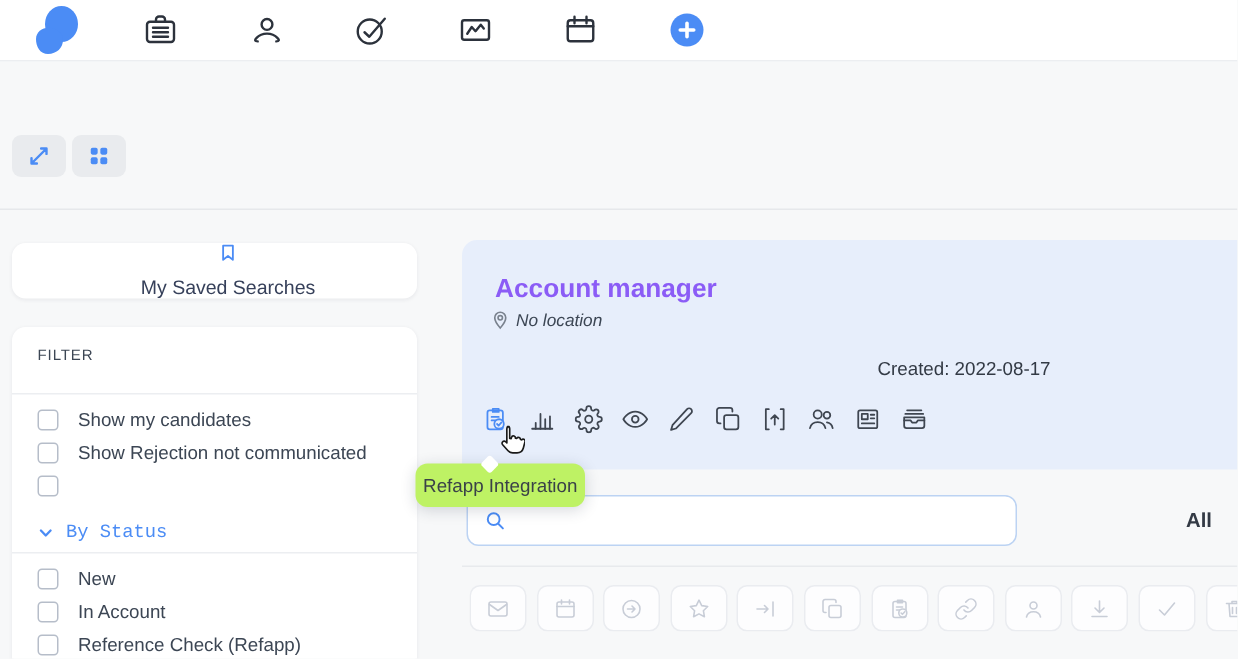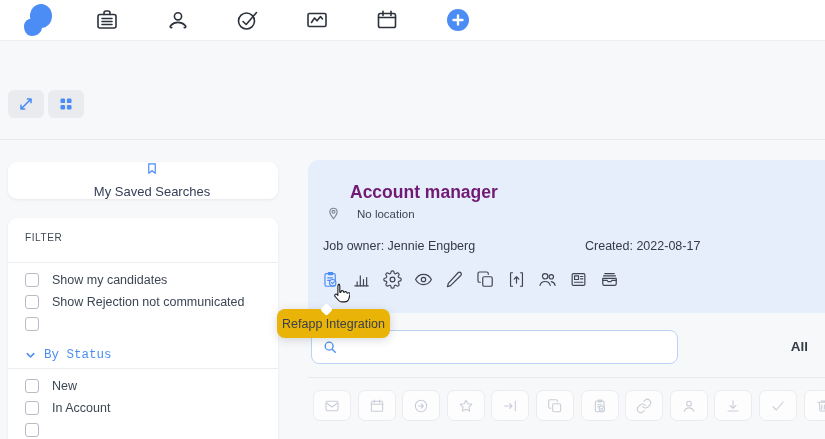--- a/index.html
+++ b/index.html
@@ -33,32 +33,32 @@
   .fdiv { position:absolute; left:0; width:270px; height:1px; background:#eceef1; }
   .frow { position:absolute; left:17px; display:flex; align-items:center; gap:13px; cursor:pointer; }
   .cbox { width:14px; height:14px; border:1px solid #b6bdc9; border-radius:3px; background:#fff; flex:0 0 auto; }
   .frow label { font-size:12.5px; color:#3c4654; cursor:pointer; }
   .bystatus { position:absolute; left:17px; display:flex; align-items:center; gap:8px; cursor:pointer;font-family:Liberation Mono, monospace; }
   .bystatus svg { width:11px; height:11px; fill:none; stroke:#4b8cf5; stroke-width:1.7; stroke-linecap:round; stroke-linejoin:round; }
   .bystatus span { font-size:12.5px; color:#4b8cf5; font-weight:500; }
 
   
   .jobcard { position:absolute; left:308px; top:160px; width:517px; height:153px; background:#e7eefb; border-radius:10px 0 0 0; }
-  .job-title { position:absolute; left:22px; top:22px; font-size:17.5px; font-weight:700; color:#701a75;margin-left:20px; }
-  .loc-row { position:absolute; left:20px; top:47px; display:flex; align-items:center; gap:18px; }
+  .job-title { position:absolute; left:22px; top:22px; font-size:17.5px; font-weight:700; color:#8b5cf6; }
+  .loc-row { position:absolute; left:20px; top:47px; display:flex; align-items:center; gap:5px;font-style:italic; }
   .loc-row svg { width:11px; height:13px; fill:none; stroke:#7a828e; stroke-width:1.2; }
   .loc-row span { font-size:11.5px; color:#3c4654; }
   .meta { position:absolute; top:79px; font-size:12.5px; color:#333a45; }
   .toolbar { position:absolute; left:13px; top:110px; display:flex; gap:12px; }
   .tb-ic { width:19px; height:19px; color:#3f4651; cursor:pointer; }
   .tb-ic svg { width:100%; height:100%; fill:none; stroke:currentColor; stroke-width:1.5; stroke-linecap:round; stroke-linejoin:round; }
   .tb-ic.active { color:#4b8cf5; }
 
   
-  .tooltip { position:absolute; left:277px; top:309px; width:113px; height:29px; background:#eab308; border-radius:8px;
+  .tooltip { position:absolute; left:277px; top:309px; width:113px; height:29px; background:#bef264; border-radius:8px;
              box-shadow:0 2px 10px rgba(30,40,60,.18); display:flex; align-items:center; justify-content:center; z-index:8; }
   .tooltip .caret { position:absolute; top:-4px; left:45px; width:9px; height:9px; background:#fff; transform:rotate(45deg); border-radius:2px; }
   .tooltip span { font-size:12.5px; color:#3a4148; position:relative; z-index:1; }
   .cursor { position:absolute; left:332px; top:283px; width:18px; height:21px; z-index:9; pointer-events:none; }
 
   
   .searchbox { position:absolute; left:311px; top:330px; width:367px; height:34px; background:#fff; border:1px solid #bcd3f3; border-radius:8px; display:flex; align-items:center; padding-left:11px; gap:8px; }
   .searchbox svg { width:14px; height:14px; fill:none; stroke:#4b8cf5; stroke-width:1.5; stroke-linecap:round; flex:0 0 auto; }
   .searchbox input { border:none; outline:none; flex:1; font-size:13px; font-family:"Liberation Sans",sans-serif; color:#3c4654; background:transparent; }
   .searchbox input::placeholder { color:#b9c0cc; }
@@ -170,33 +170,33 @@
     <div class="frow" style="top:161px">
       <span class="cbox"></span>
       <label>New</label>
     </div>
     <div class="frow" style="top:183px">
       <span class="cbox"></span>
       <label>In Account</label>
     </div>
     <div class="frow" style="top:205px">
       <span class="cbox"></span>
+      <label>Reference Check (Refapp)</label>
     </div>
   </div>
 
   <div class="jobcard">
     <div class="job-title">Account manager</div>
     <div class="loc-row">
       <svg viewBox="0 0 12 14">
           <path d="M6 1.2C3.8 1.2 2 3 2 5.2c0 2.9 4 7.4 4 7.4s4-4.5 4-7.4C10 3 8.2 1.2 6 1.2z"></path>
           <circle cx="6" cy="5.2" r="1.6"></circle>
         </svg>
       <span>No location</span>
     </div>
-    <div class="meta" style="left:15px">Job owner: Jennie Engberg</div>
     <div class="meta" style="left:277px">Created: 2022-08-17</div>
 
     <div class="toolbar">
       <div class="tb-ic active">
         <svg viewBox="0 0 24 24">
             <rect x="5" y="4.5" width="13" height="16" rx="2"></rect>
             <path d="M9.5 3.2h5v2.6h-5z"></path>
             <path d="M8.5 10h6M8.5 13h3.5"></path>
             <circle cx="14.8" cy="16" r="4" fill="#e7eefb"></circle>
             <path d="M13.1 16l1.3 1.3 2.4-2.6"></path>

